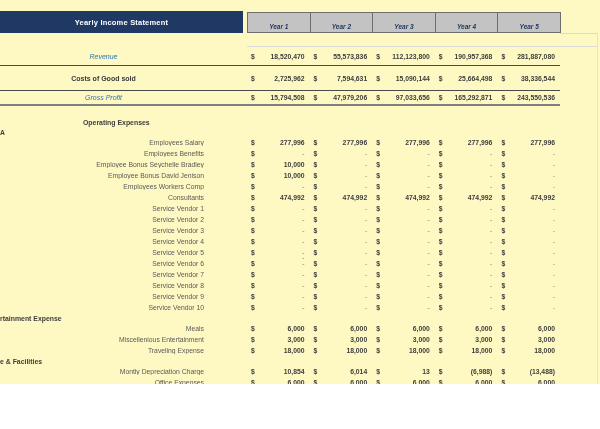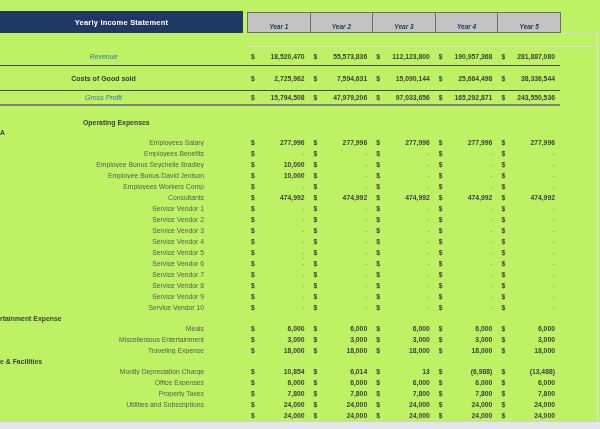--- a/index.html
+++ b/index.html
@@ -1,17 +1,17 @@
 <!DOCTYPE html>
 <html><head>
 <meta charset="utf-8">
 <style>
   html,body{margin:0;padding:0;background:#fff;}
   body{font-family:"Liberation Sans",sans-serif;}
-  #sheet{position:relative;width:600px;height:429px;background:#bef264;overflow:hidden;}
+  #sheet{position:relative;width:600px;height:384px;background:#fef9c3;overflow:hidden;}
 
   .titlebar{position:absolute;left:0;top:11px;width:243px;height:22px;background:#1f3864;
     color:#ffffff;display:flex;align-items:center;justify-content:center;
     font-size:7.5px;font-weight:bold;letter-spacing:.2px;}
   .yearrow{position:absolute;left:247px;top:12px;width:313px;height:21px;display:flex;}
   .yearbox{flex:1;background:#c3c3c3;border:1px solid #6e6e6e;margin-right:-1px;
     display:flex;align-items:flex-end;justify-content:center;padding-bottom:2px;
     box-sizing:border-box;font-size:6.5px;font-style:italic;font-weight:bold;color:#1f3864;}
 
   .body{position:absolute;left:0;top:47px;width:600px;}

